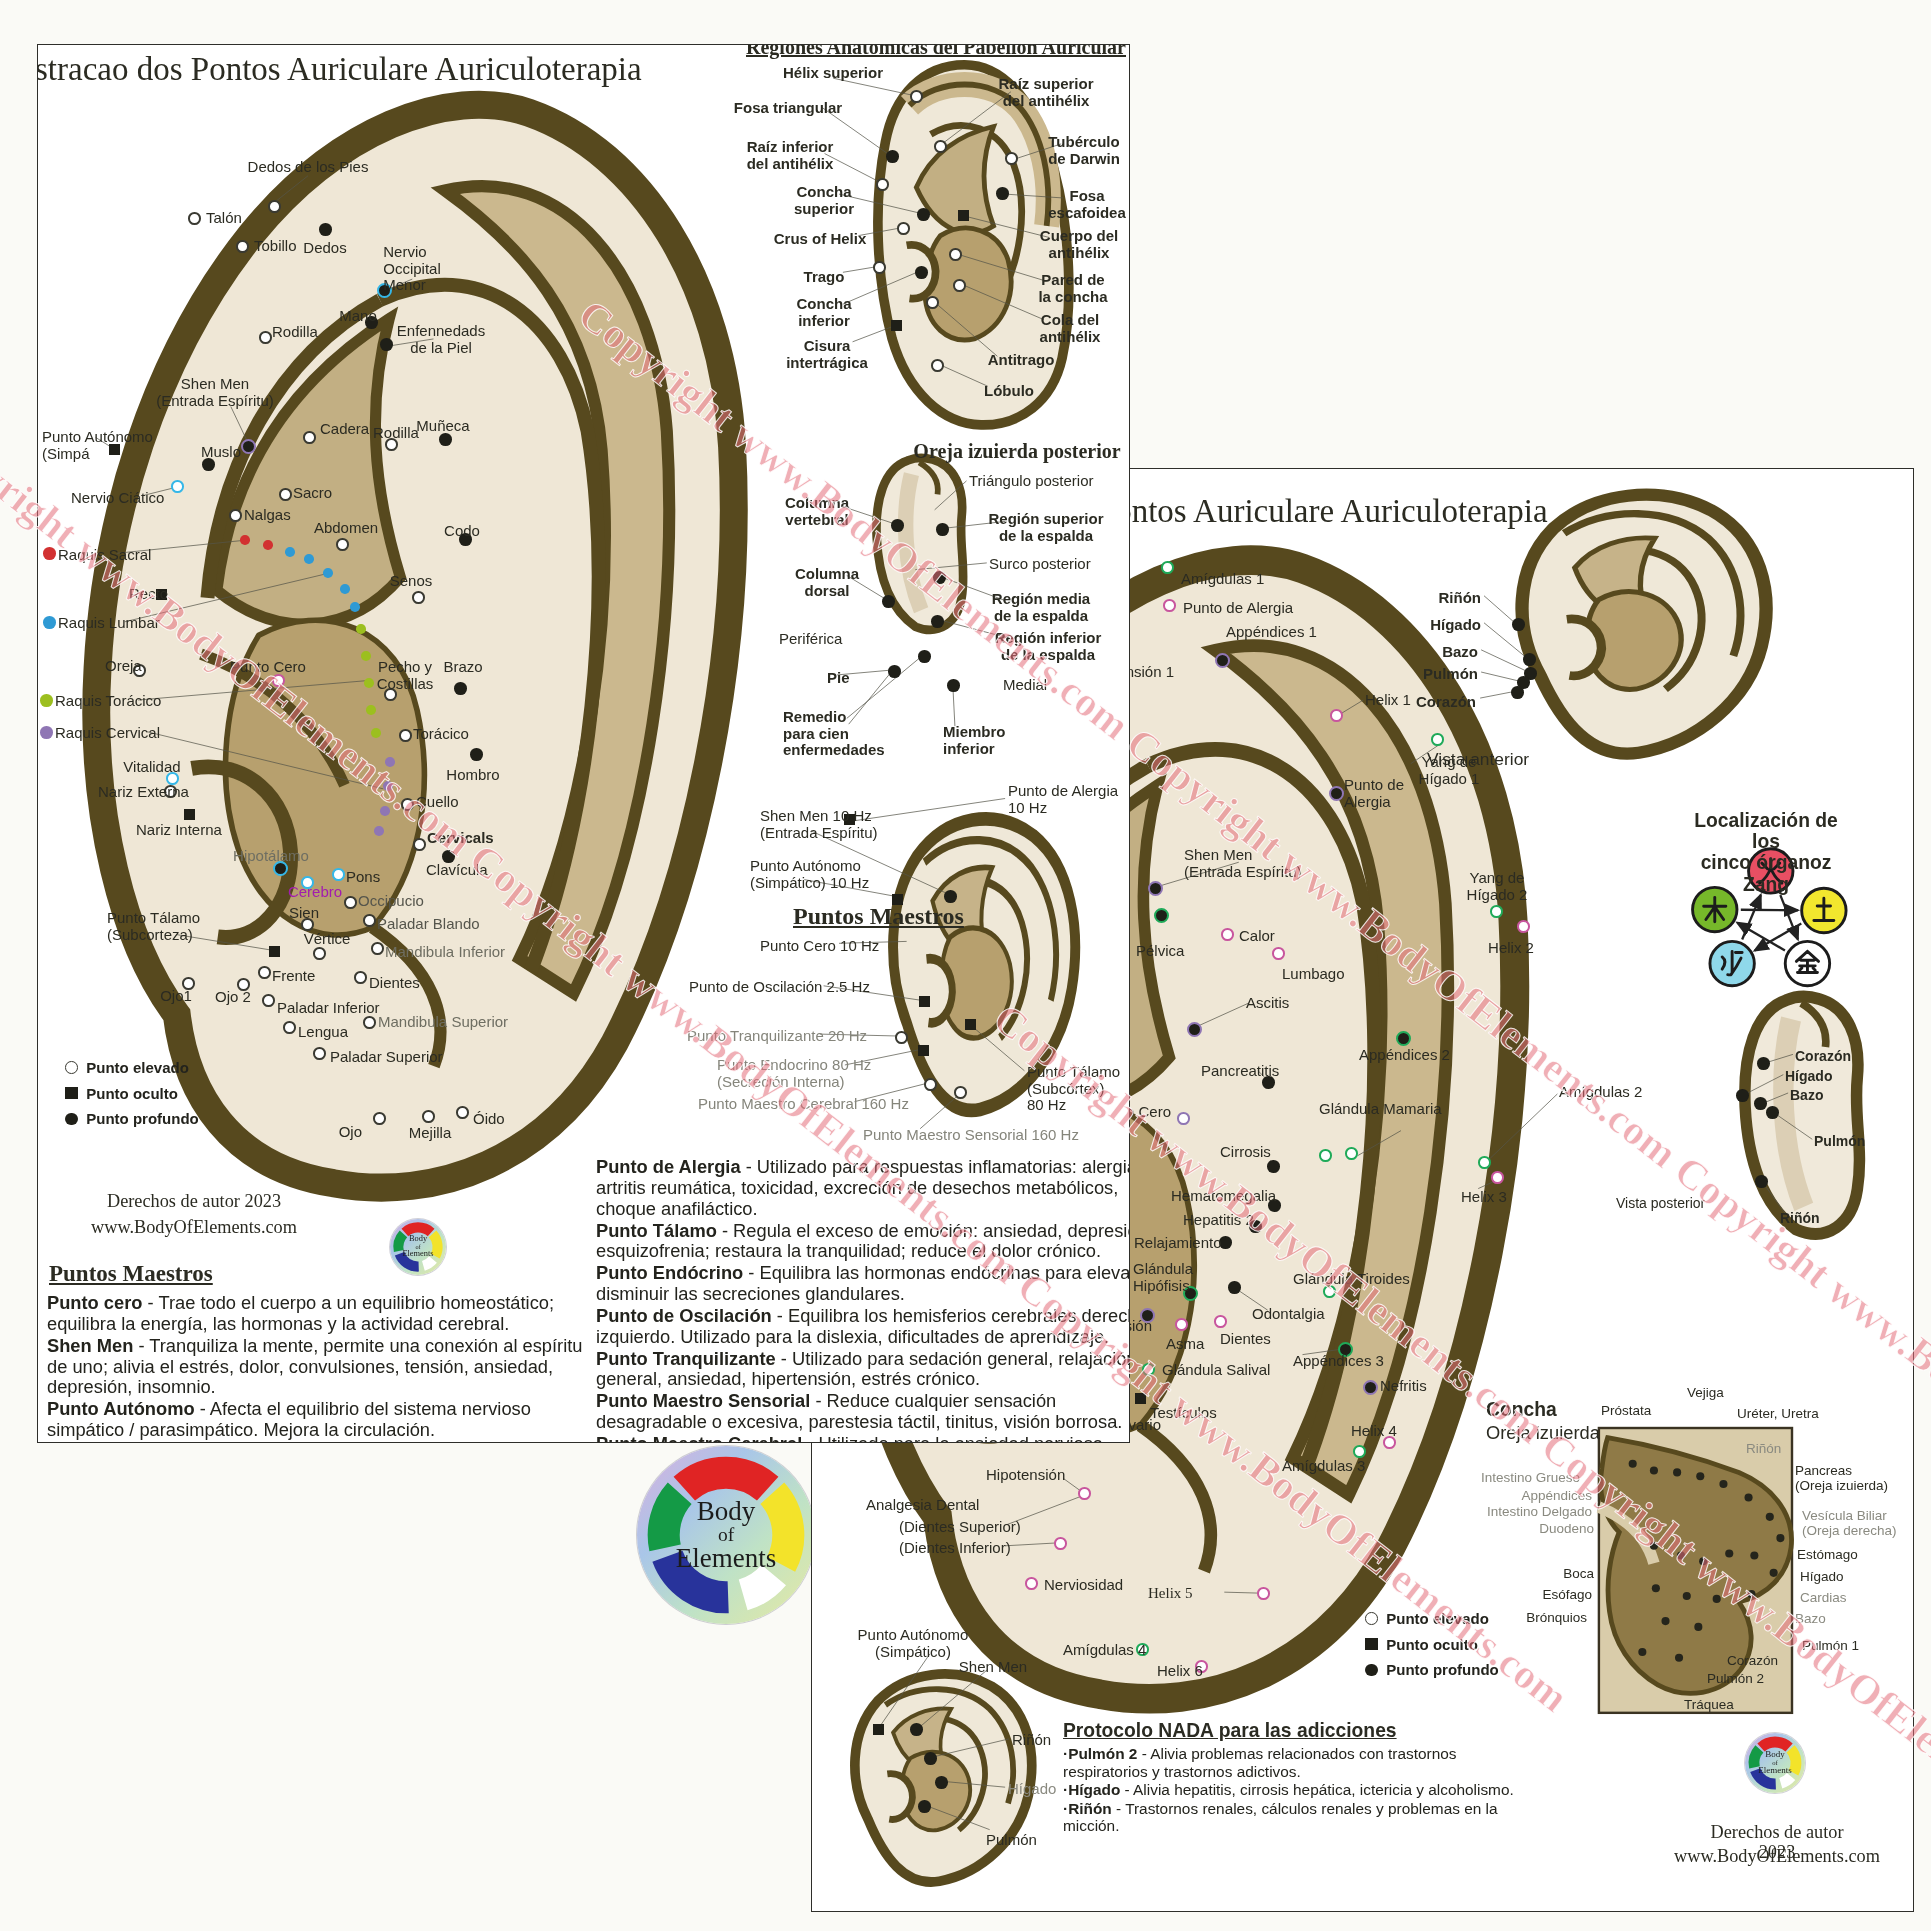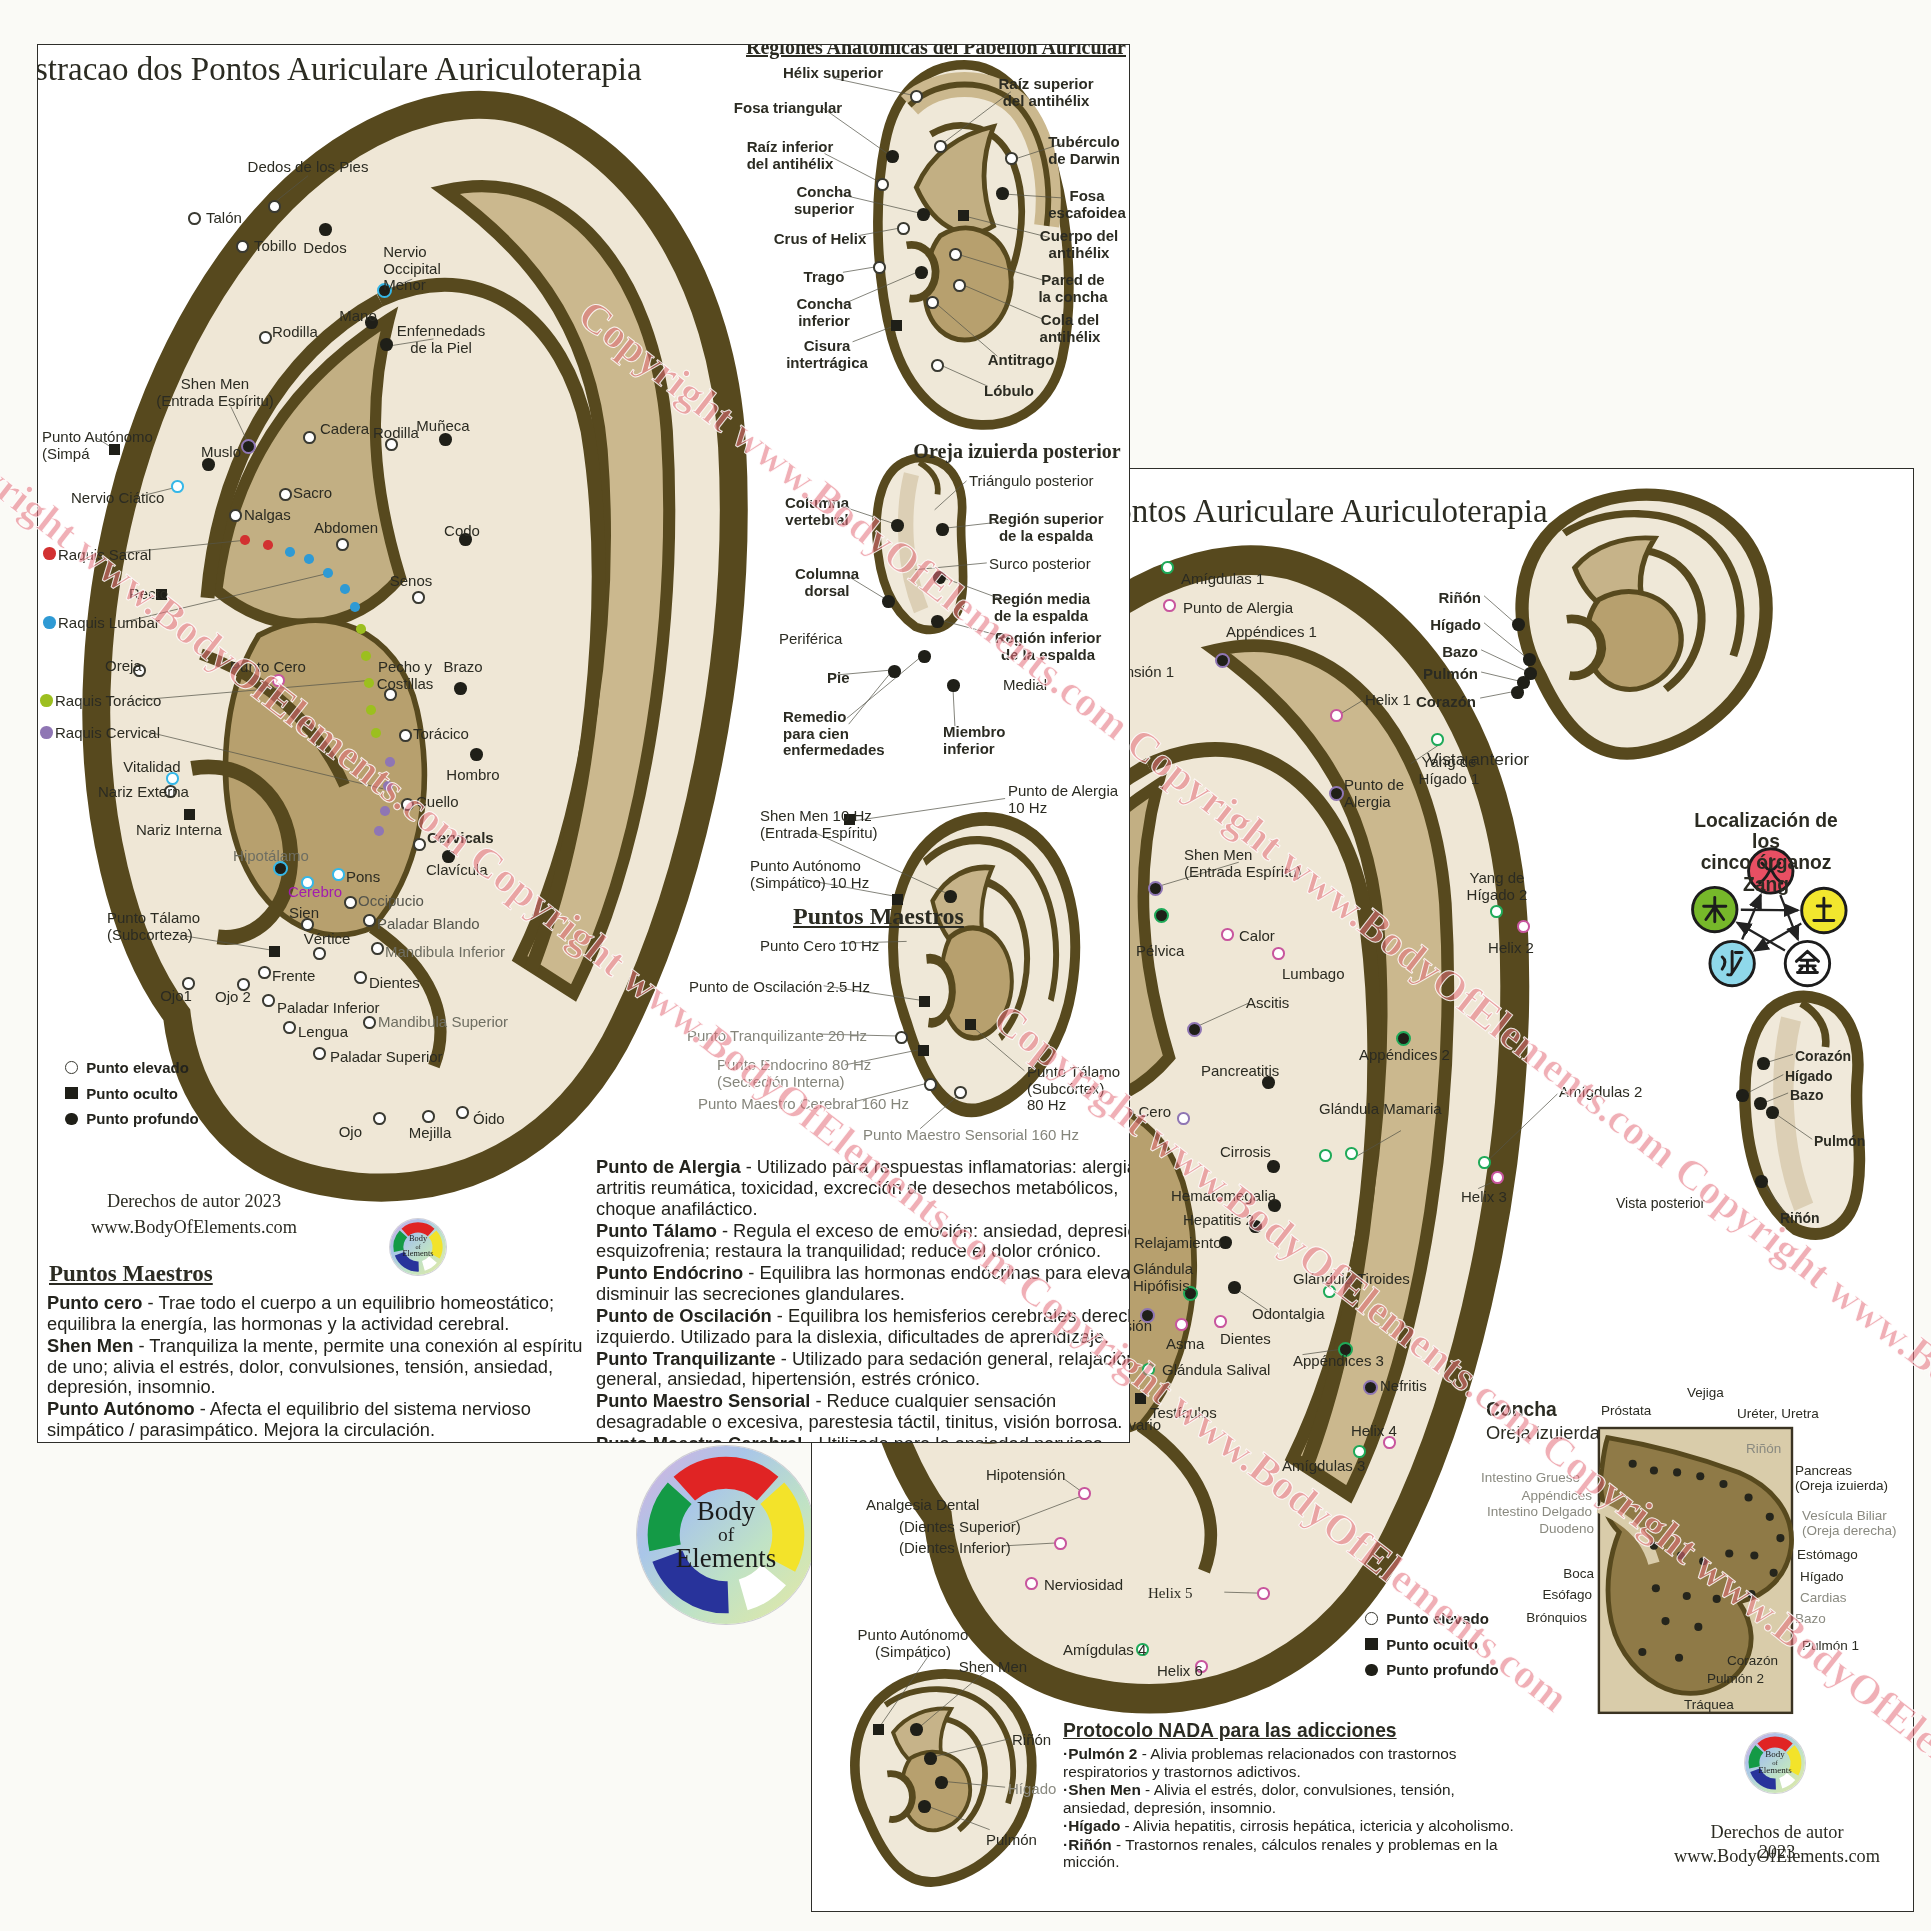--- a/index.html
+++ b/index.html
@@ -329,21 +329,20 @@
             <span class="legend-mk" style="background: rgb(31, 31, 24);"></span>
             <span>Punto oculto</span>
           </div>
           <div class="legend-item">
             <span class="legend-mk" style="background: rgb(31, 31, 24); border-radius: 50%;"></span>
             <span>Punto profundo</span>
           </div>
         </div>
         <div class="parabox" style="left: 1062px; top: 1744px; width: 456px; font-size: 15.4px; line-height: 1.14;">
           <p><b>·Pulmón 2</b> - Alivia problemas relacionados con trastornos respiratorios y trastornos adictivos.</p>
-          <p><b>·Shen Men</b> - Alivia el estrés, dolor, convulsiones, tensión, ansiedad, depresión, insomnio.</p>
           <p><b>·Hígado</b> - Alivia hepatitis, cirrosis hepática, ictericia y alcoholismo.</p>
           <p><b>·Riñón</b> - Trastornos renales, cálculos renales y problemas en la micción.</p>
         </div>
         <div class="logo" style="left: 1744px; top: 1732px; width: 60px; height: 60px;">
           <svg width="60" height="60" class="layer" viewBox="0 0 62 62">
             <path d="M16.47986584201277,14.873757287140549 A21.7,21.7 0 0 1 45.520134157987215,14.873757287140538" fill="none" stroke="#e02424" stroke-width="11.16"></path>
             <path d="M47.12624271285945,16.479865842012778 A21.7,21.7 0 0 1 50.15996276503872,41.18753291245382" fill="none" stroke="#f3e32a" stroke-width="11.16"></path>
             <path d="M47.62316441568182,44.9484911301979 A21.7,21.7 0 0 1 36.98133062122888,51.859378801861524" fill="none" stroke="#ffffff" stroke-width="11.16"></path>
             <path d="M31.757319078444272,52.68678094631438 A21.7,21.7 0 0 1 10.60867012894579,38.42183711016701" fill="none" stroke="#28339b" stroke-width="11.16"></path>
             <path d="M9.774197064076418,35.51168369074538 A21.7,21.7 0 0 1 14.873757287140545,16.479865842012778" fill="none" stroke="#149a46" stroke-width="11.16"></path>

